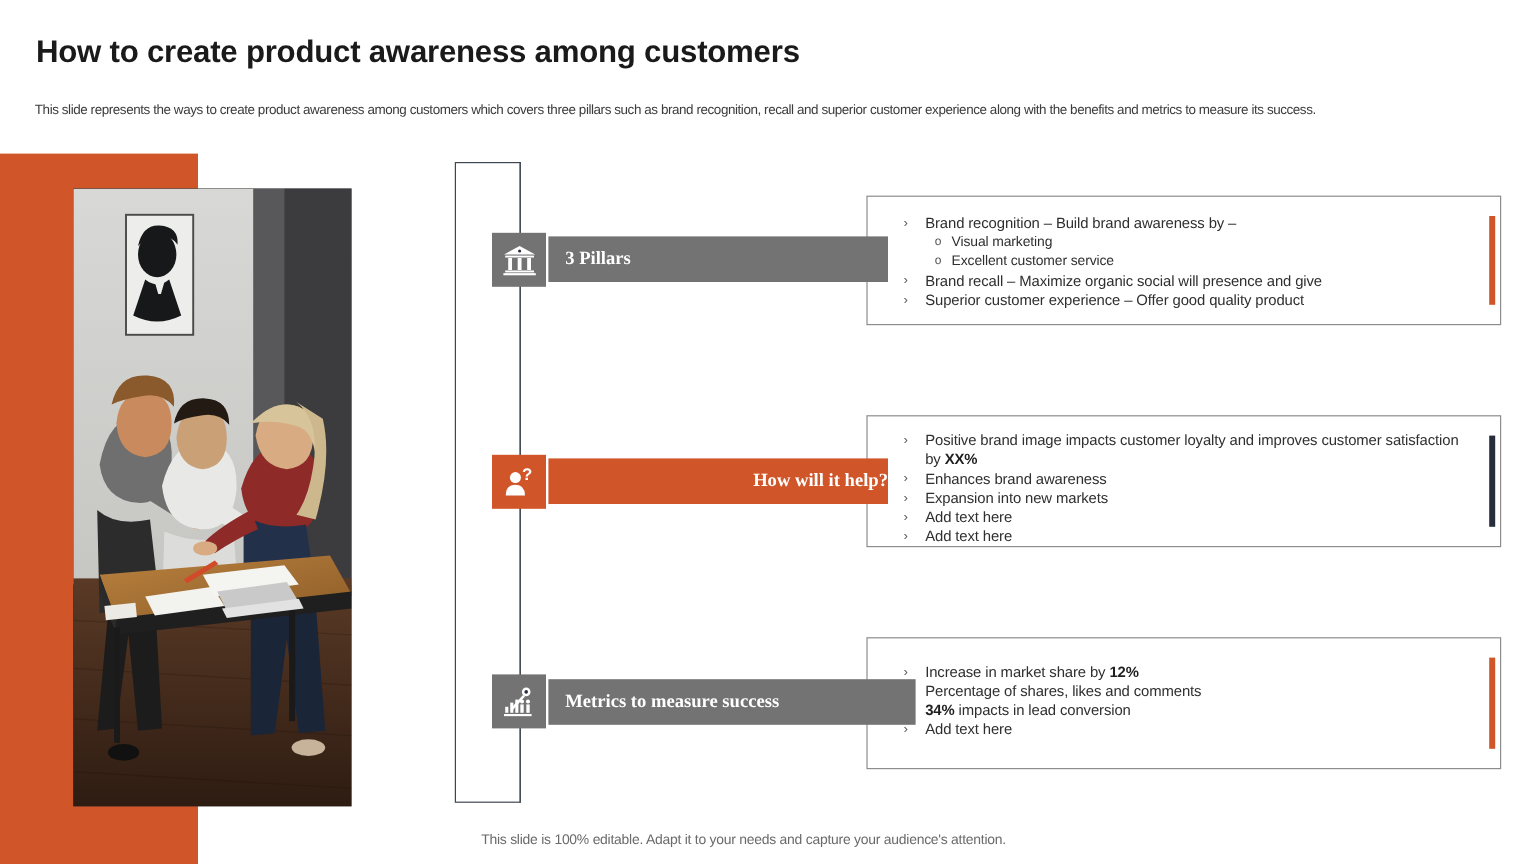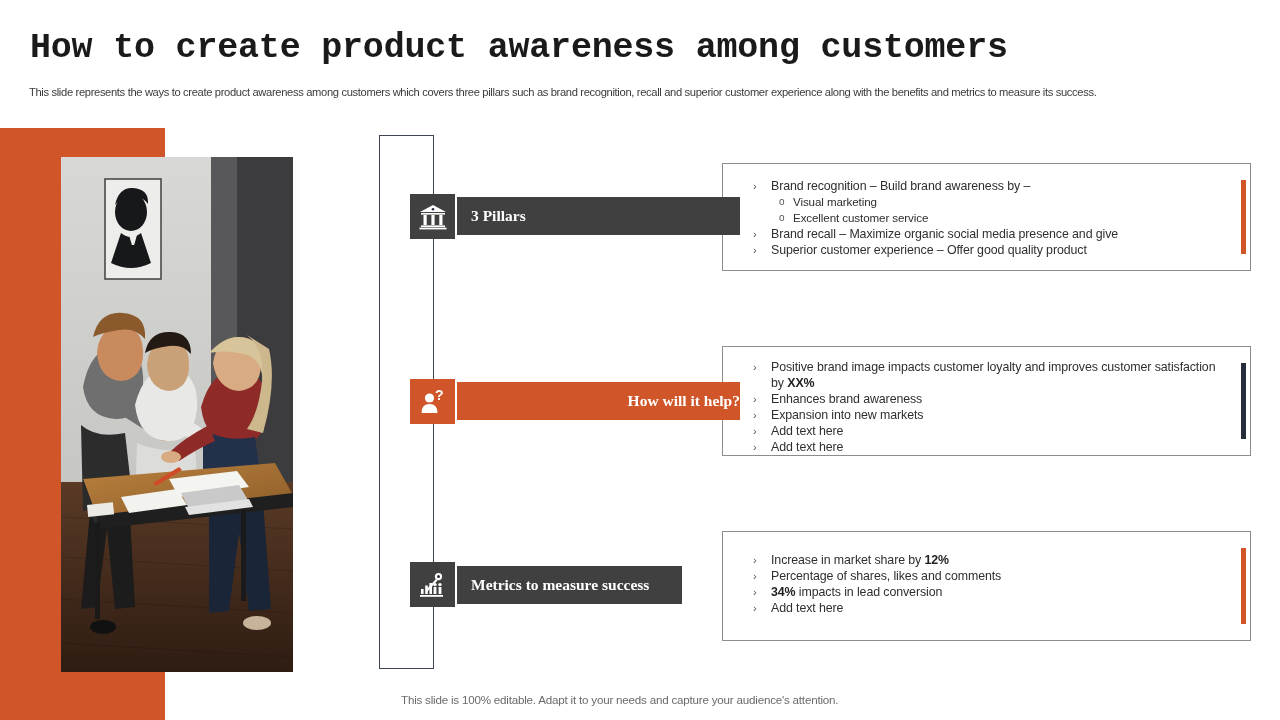--- a/index.html
+++ b/index.html
@@ -13,22 +13,22 @@
     position: relative;
     overflow: hidden;
     font-family: "Liberation Sans", sans-serif;
   }
 
   
   .slide-title {
     position: absolute;
     left: 30px;
     top: 28px;
-    font-family: Liberation Mono, monospace;
-    font-size: 35px;
+    font-family: Liberation Sans, sans-serif;
+    font-size: 26px;
     font-weight: bold;
     color: #1a1a1a;
     letter-spacing: -0.2px;
     white-space: nowrap;
   }
   .slide-subtitle {
     position: absolute;
     left: 29px;
     top: 85px;
     width: 1170px;
@@ -98,21 +98,21 @@
     z-index: 3;
   }
   .tab-label {
     font-family: "Liberation Serif", serif;
     font-size: 15.5px;
     font-weight: bold;
     color: #ffffff;
     padding-left: 14px;
     white-space: nowrap;
   }
-  .bg-dark  { background: #404040; }
+  .bg-dark  { background: #737373; }
   .bg-orange{ background: #D0562A; }
 
   
   .content-box {
     position: absolute;
     left: 722px;
     width: 529px;
     border: 1px solid #8d8d8d;
     box-sizing: border-box;
     background: #ffffff;
@@ -296,21 +296,21 @@
       <li class="bullet sub">
         <span class="marker">o</span>
         <span class="txt">Visual marketing</span>
       </li>
       <li class="bullet sub">
         <span class="marker">o</span>
         <span class="txt">Excellent customer service</span>
       </li>
       <li class="bullet">
         <span class="marker">›</span>
-        <span class="txt">Brand recall – Maximize organic social media presence and give</span>
+        <span class="txt">Brand recall – Maximize organic social will presence and give</span>
       </li>
       <li class="bullet">
         <span class="marker">›</span>
         <span class="txt">Superior customer experience –  Offer good quality product</span>
       </li>
     </ul>
   </div>
 </div>
 
 <div class="row">
@@ -345,21 +345,21 @@
       </li>
       <li class="bullet">
         <span class="marker">›</span>
         <span class="txt">Add text here</span>
       </li>
     </ul>
   </div>
 </div>
 
 <div class="row">
-  <div class="tab-bar bg-dark" style="left:457px; top:566px; width:225px;">
+  <div class="tab-bar bg-dark" style="left:457px; top:566px; width:306px;">
     <span class="tab-label">Metrics to measure success</span>
   </div>
   <div class="tab-icon bg-dark" style="left:410px; top:562px;">
     <svg width="28" height="26" viewBox="0 0 28 26">
       <circle cx="19.5" cy="4.6" r="3.6" fill="#ffffff"></circle>
       <circle cx="19.5" cy="4.6" r="1.5" fill="#272D3A"></circle>
       <path d="M17 7 L6.5 18.5 L8 20 L18.5 8.5 Z" fill="#ffffff"></path>
       <rect x="2" y="17" width="2.6" height="5" fill="#ffffff"></rect>
       <rect x="6.2" y="13.5" width="2.6" height="8.5" fill="#ffffff"></rect>
       <rect x="10.4" y="11" width="2.6" height="11" fill="#ffffff"></rect>

